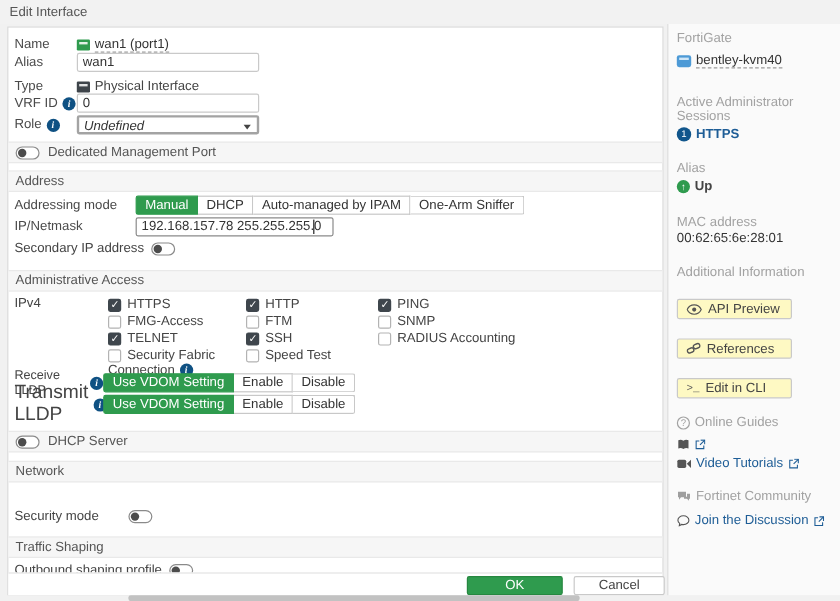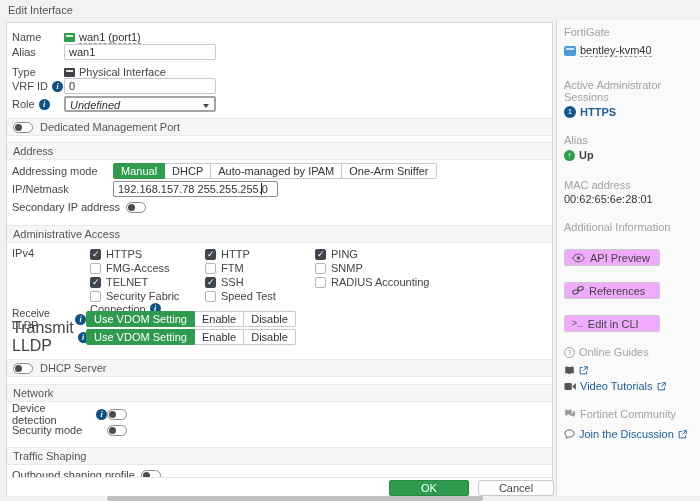--- a/index.html
+++ b/index.html
@@ -81,21 +81,21 @@
   .sb-row { display:flex; align-items:center; gap:4px; }
   .fgico { display:inline-block; width:12px; height:10px; border-radius:2px; background:#4d9ad6;
            position:relative; flex:none; }
   .fgico::after { content:""; position:absolute; left:2px; top:2px; right:2px; height:2px; background:#cfe6f7; }
   .badge { display:inline-block; width:12px; height:12px; border-radius:50%; background:#11568c;
            color:#fff; font-size:8px; line-height:12px; text-align:center; flex:none; }
   .blue { color:#1e5d96; cursor:pointer; }
   .upico { display:inline-block; width:11px; height:11px; border-radius:50%; background:#2f9b4e;
            color:#fff; font-size:8px; line-height:11px; text-align:center; flex:none; }
   .sb-btn { display:flex; align-items:center; gap:5px; width:auto; max-width:96px; height:17px;
-            background:#f0abfc; border:1px solid #c9c9c9; border-radius:2px; padding:0 7px;
+            background:#fef9c3; border:1px solid #c9c9c9; border-radius:2px; padding:0 7px;
             margin-bottom:4px; color:#444; cursor:pointer; white-space:nowrap;margin-top:16px; }
   .qico { display:inline-block; width:11px; height:11px; border:1px solid #a2a2a2; border-radius:50%;
           color:#a2a2a2; font-size:8px; line-height:10px; text-align:center; flex:none; }
   .qico::after { content:"?"; }
   .cliico { font-family:"Liberation Mono","DejaVu Sans Mono",monospace; font-size:9px; color:#555; }
   svg { flex:none; }
   
   .hscroll { position:absolute; left:0; bottom:0; width:700px; height:5px; background:#f1f1f1; }
   .hthumb { position:absolute; left:107px; top:0; width:376px; height:5px; background:#c2c2c2; border-radius:2px; }
 </style>
@@ -264,27 +264,20 @@
 
   <div class="bar" style="top:336px">
     <span class="toggle"></span>
     <span>DHCP Server</span>
   </div>
 
   <div class="bar" style="top:361px">
     <span>Network</span>
   </div>
 
-  <div class="r" style="top:383px">
-    <span style="display:flex;align-items:center;width:95px">
-        <span>Device detection</span>
-        <span class="info"></span>
-      </span>
-    <span class="toggle"></span>
-  </div>
 
   <div class="r" style="top:399px">
     <span style="width:95px">Security mode</span>
     <span class="toggle"></span>
   </div>
 
   <div class="bar" style="top:424px">
     <span>Traffic Shaping</span>
   </div>
 

